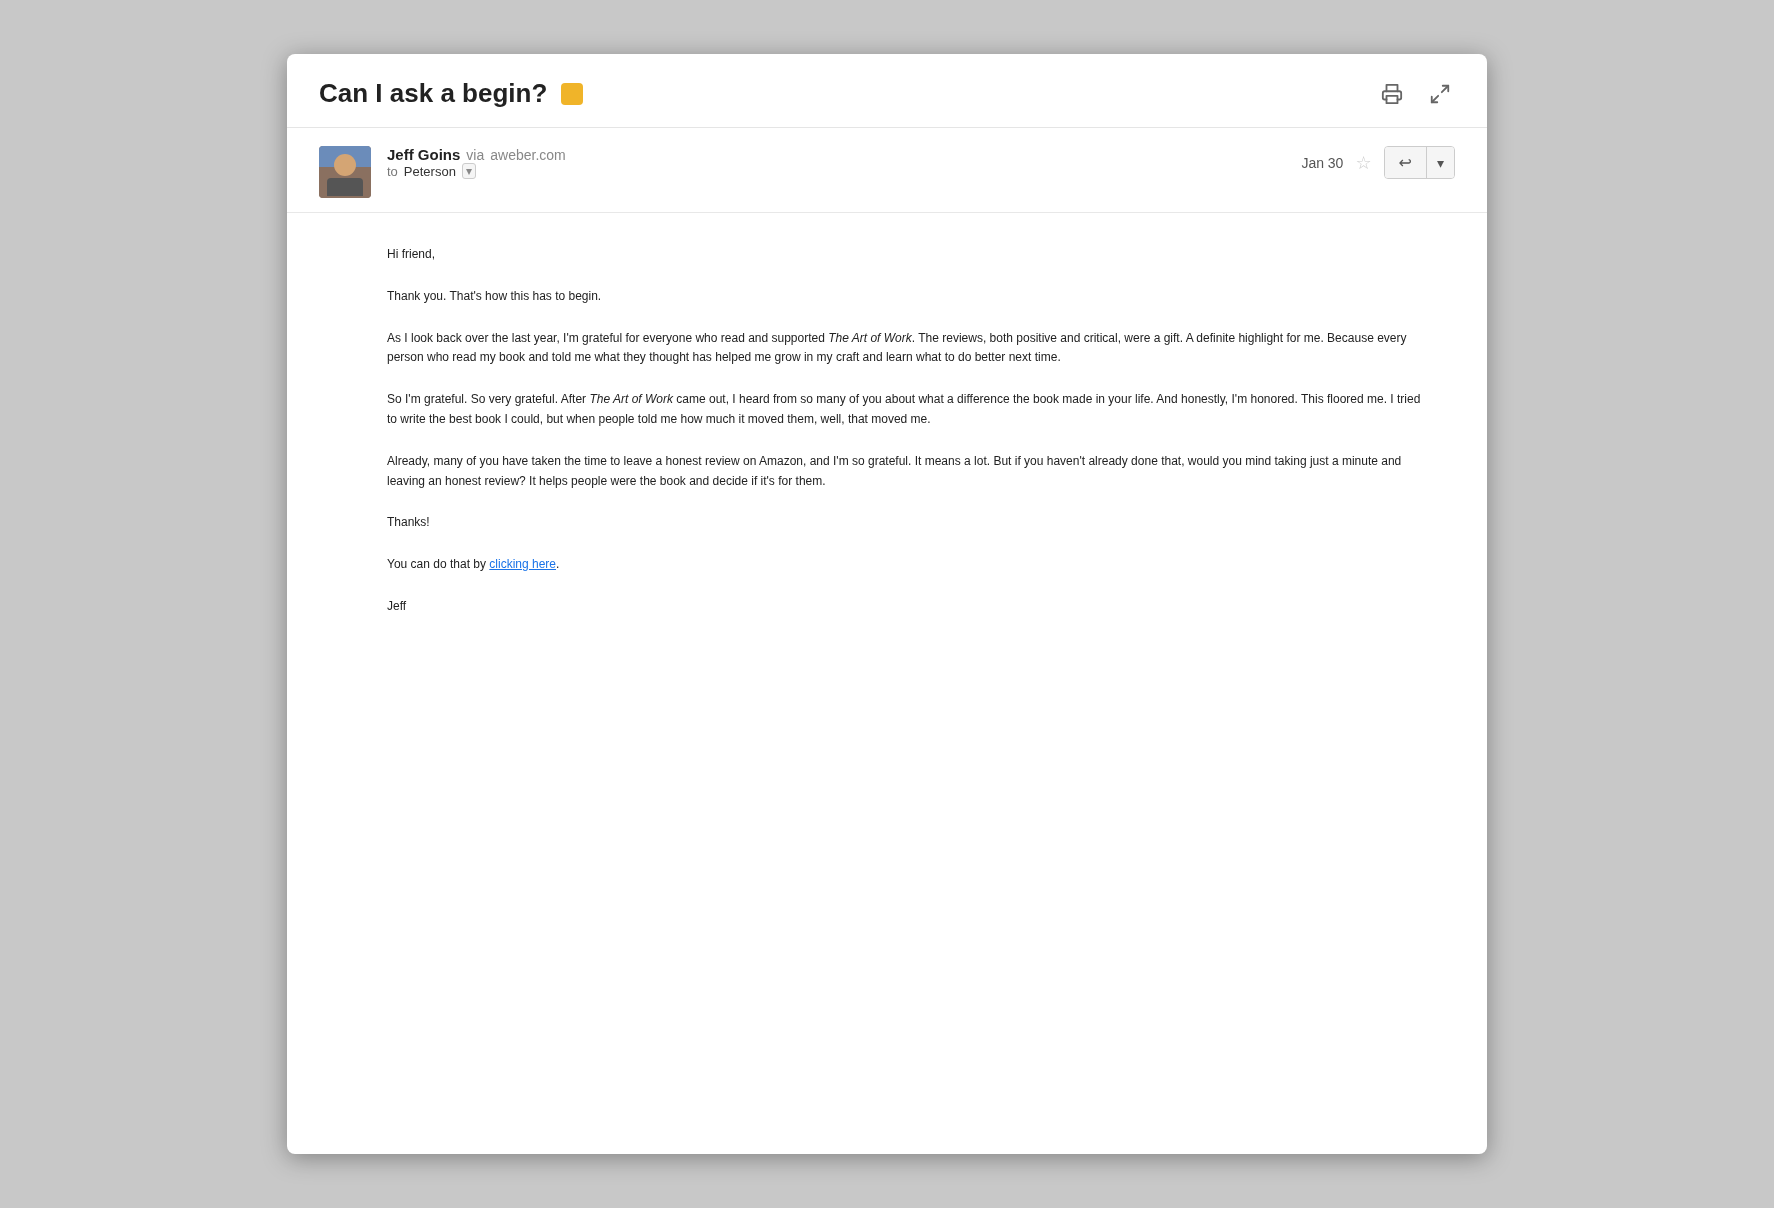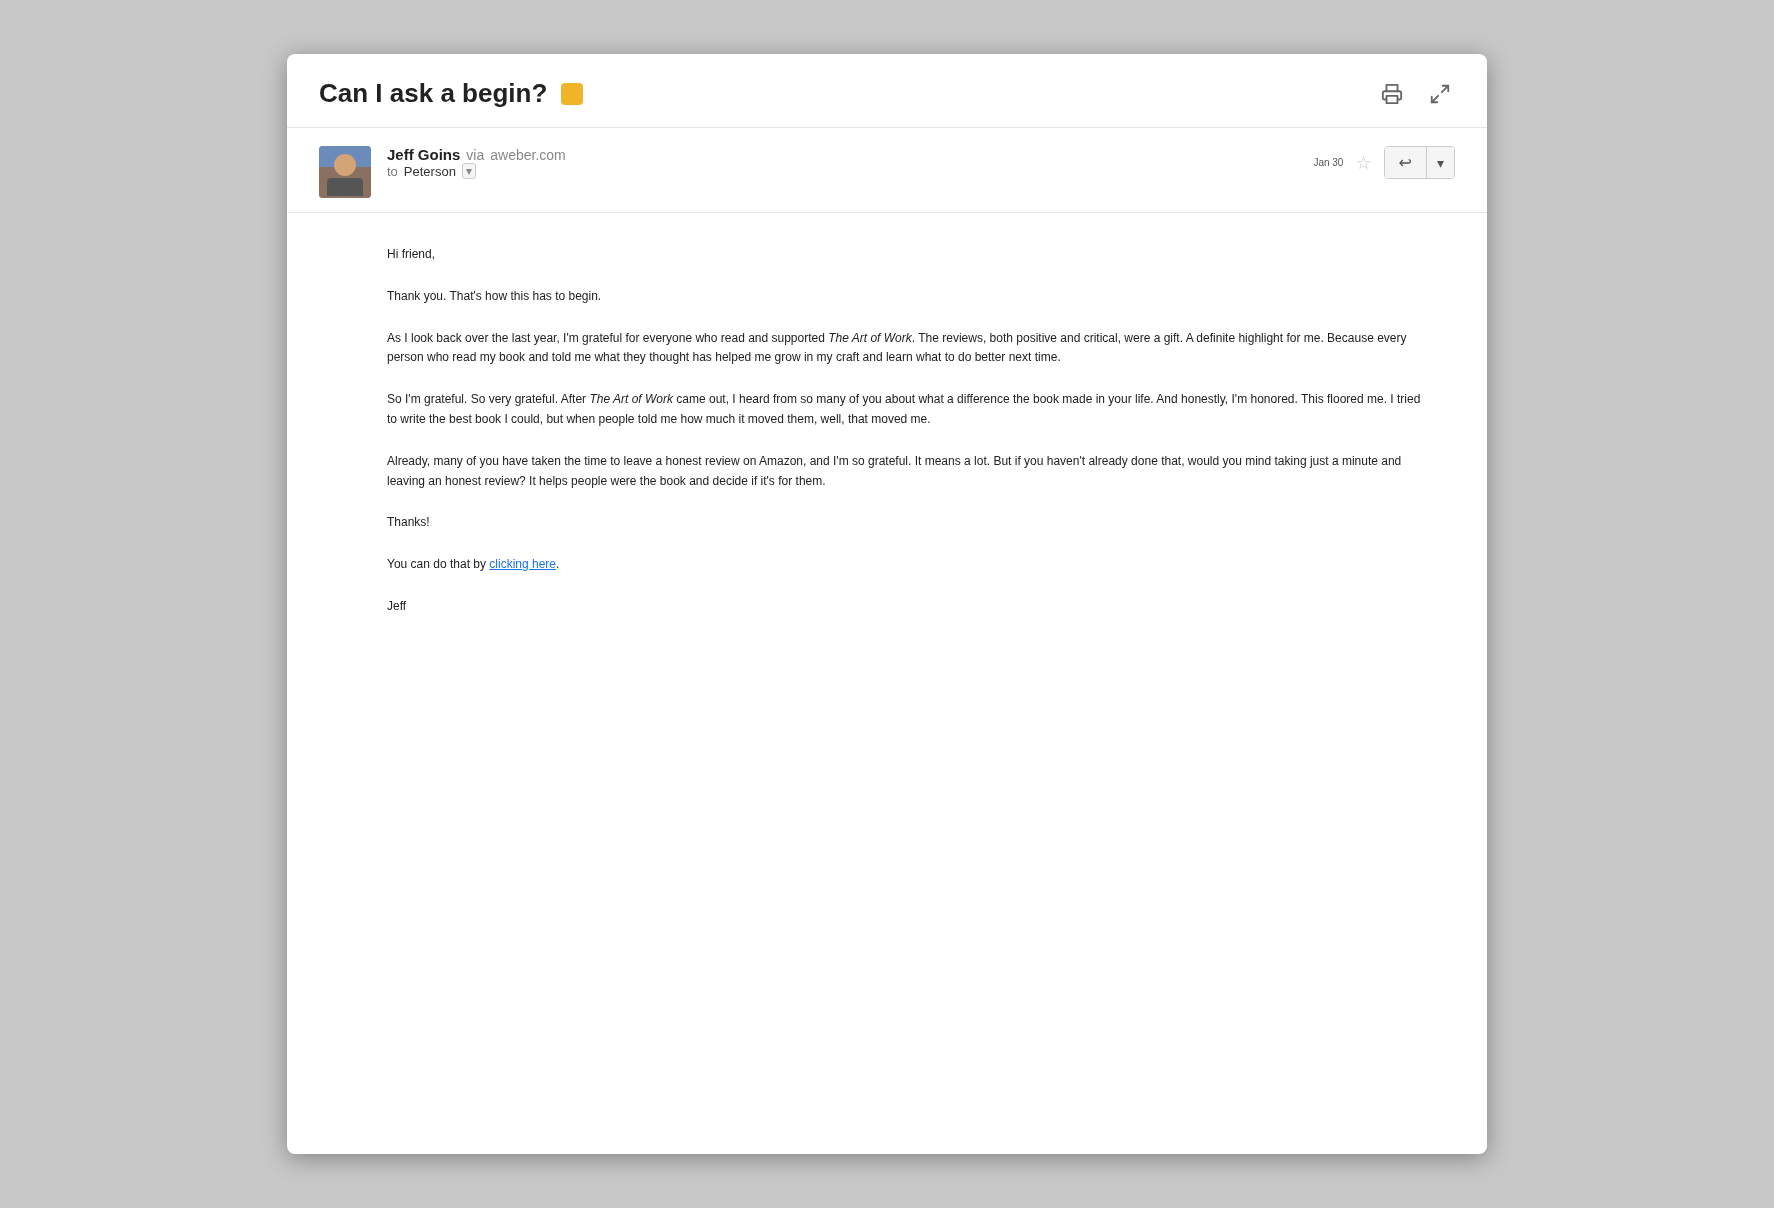--- a/index.html
+++ b/index.html
@@ -173,21 +173,21 @@
       background: #f5f5f5;
     }
 
     .sender-right {
       display: flex;
       align-items: center;
       gap: 12px;
     }
 
     .email-date {
-      font-size: 10px;
+      font-size: 14px;
       color: #555;
       white-space: nowrap;
     }
 
     .star-btn {
       cursor: pointer;
       font-size: 18px;
       color: #ccc;
       background: none;
       border: none;

